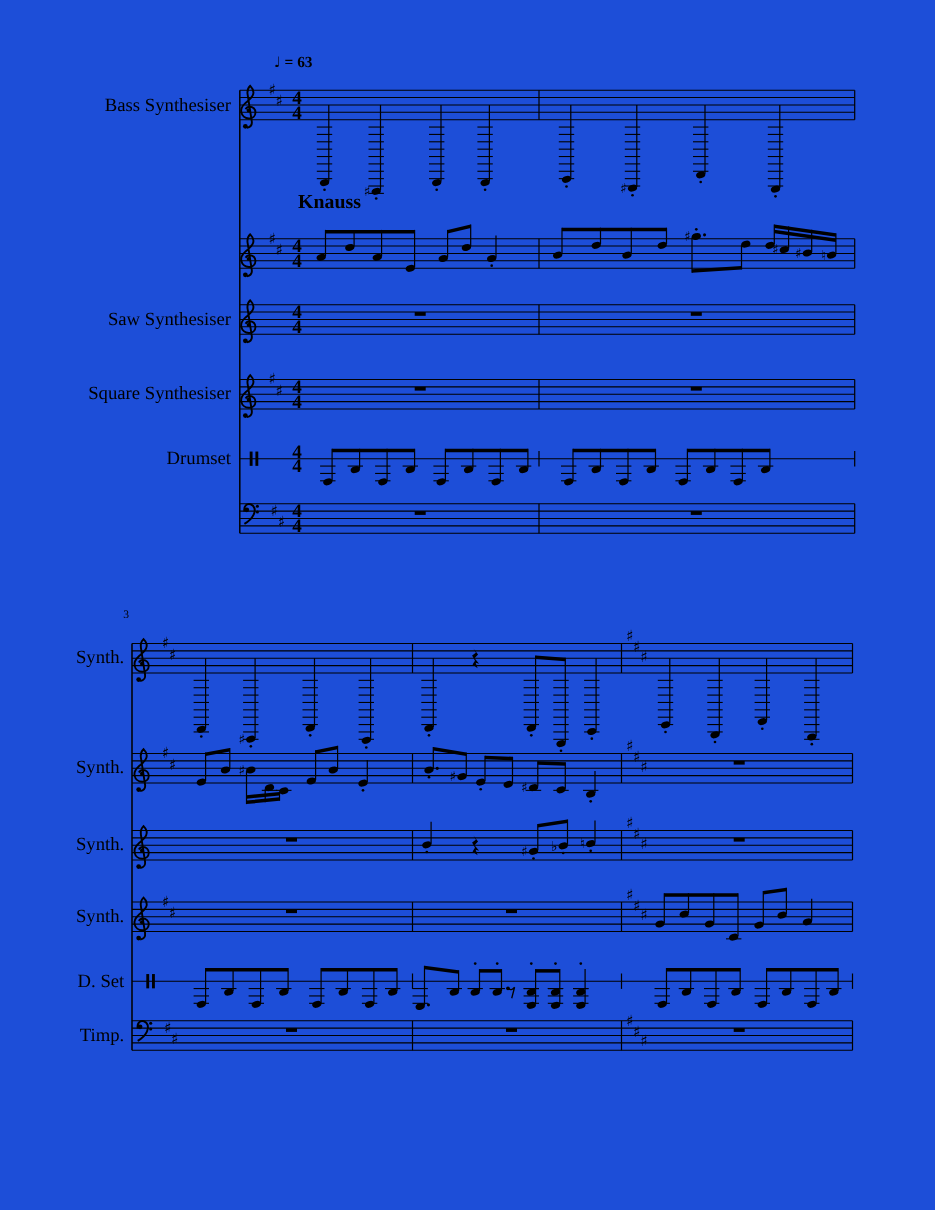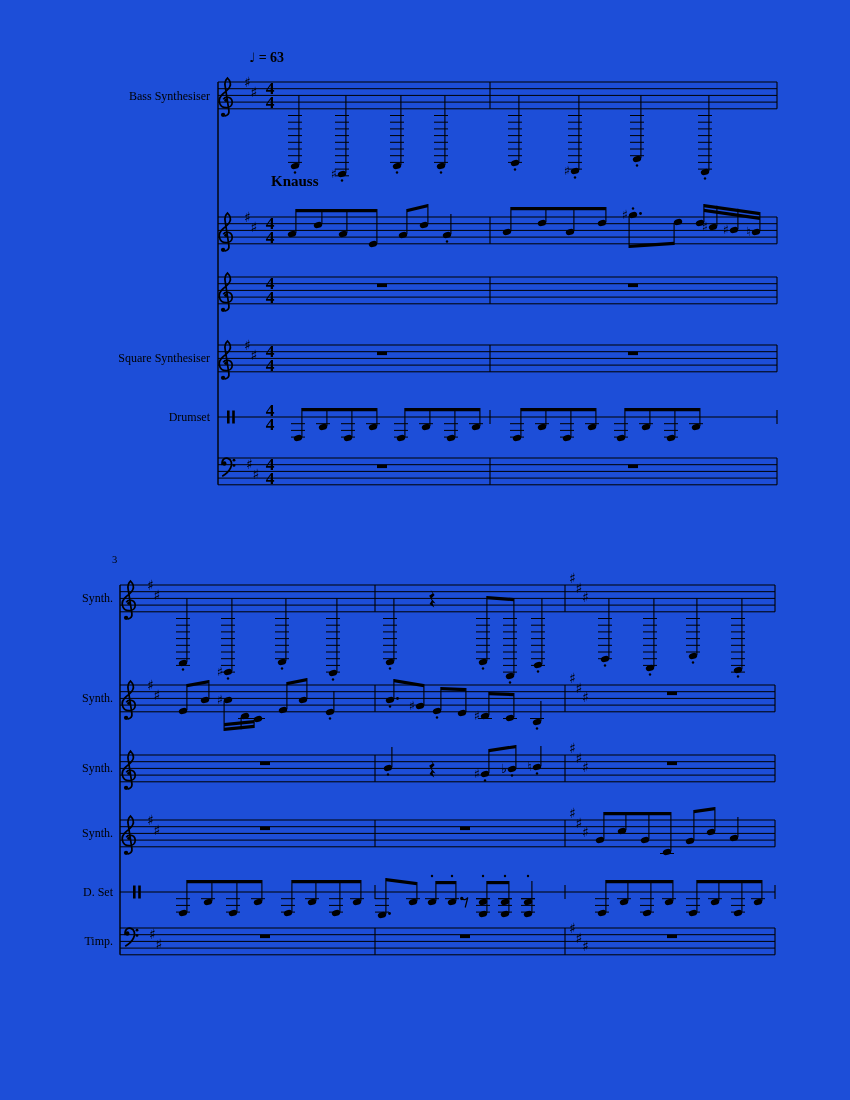--- a/index.html
+++ b/index.html
@@ -1,35 +1,36 @@
 <!DOCTYPE html>
 <html><head>
 <meta charset="utf-8">
 <style>
   html,body{margin:0;padding:0;background:#e8e8e8;}
   #page{position:relative;width:850px;height:1100px;background:#1d4ed8;margin:0 auto;
         font-family:"Liberation Serif","DejaVu Serif",serif;color:#000;overflow:hidden;padding-left:37px;}
   #score{position:absolute;left:0;top:0;}
-  .lbl{position:absolute;left:0;text-align:right;font-size:12px;line-height:18px;height:18px;}
+  .lbl{position:absolute;left:0;text-align:right;font-size:17px;line-height:18px;height:18px;}
   .lbl1{width:210px;}
   .lbl2{width:113px;}
   #tempo{position:absolute;left:249px;top:50px;font-weight:bold;font-size:14px;}
   #tempo .qn{font-family:"DejaVu Sans",sans-serif;font-size:13px;}
-  #credit{position:absolute;left:271px;top:173px;font-weight:bold;font-size:15px;}
+  #credit{position:absolute;left:271px;top:173px;font-weight:bold;font-size:18px;}
   #mnum{position:absolute;left:112px;top:554px;font-size:10.5px;}
 </style>
 </head>
 <body>
 
 <div id="page">
   <div id="tempo"><span class="qn">♩</span> <span>= 63</span></div>
   <div id="credit">Knauss</div>
   <div id="mnum">3</div>
 
   <div class="lbl lbl1" style="top:87px">Bass Synthesiser</div>
+  <div class="lbl lbl1" style="top:281px">Saw Synthesiser</div>
   <div class="lbl lbl1" style="top:349px">Square Synthesiser</div>
   <div class="lbl lbl1" style="top:408px">Drumset</div>
 
   <div class="lbl lbl2" style="top:589px">Synth.</div>
   <div class="lbl lbl2" style="top:689px">Synth.</div>
   <div class="lbl lbl2" style="top:759px">Synth.</div>
   <div class="lbl lbl2" style="top:824px">Synth.</div>
   <div class="lbl lbl2" style="top:883px">D. Set</div>
   <div class="lbl lbl2" style="top:932px">Timp.</div>
 

